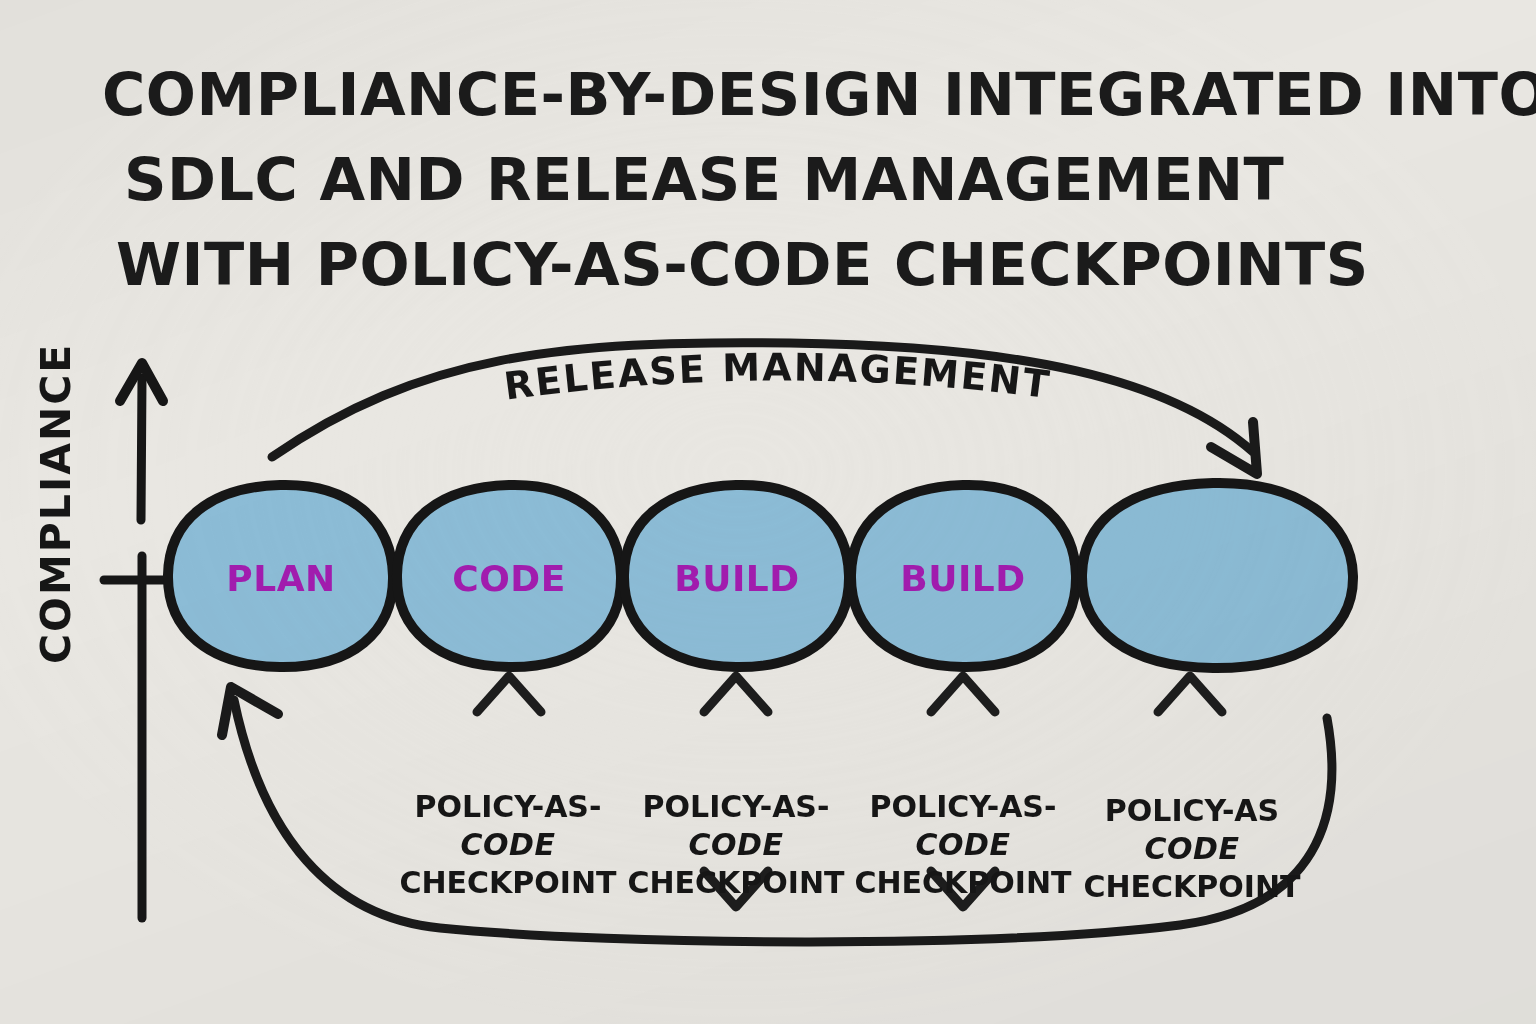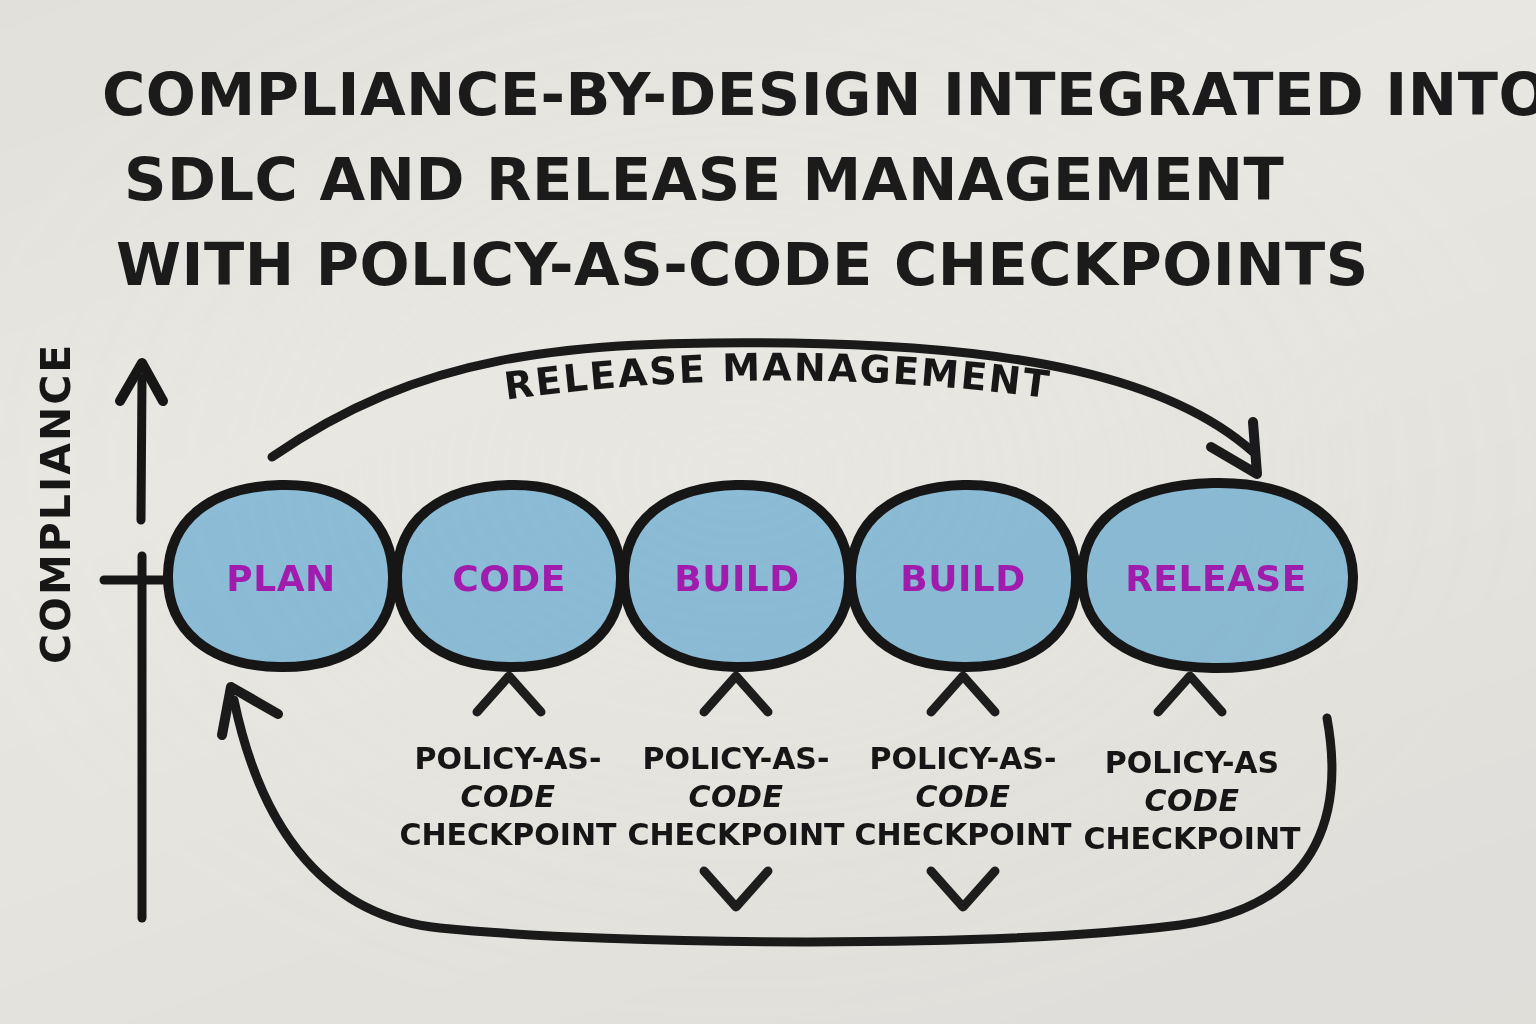--- a/index.html
+++ b/index.html
@@ -73,20 +73,21 @@
   .cp {
     position: absolute;
     transform: translateX(-50%);
     text-align: center;
     color: #161616;
     font-family: "DejaVu Sans", sans-serif;
     font-weight: 700;
     font-size: 30px;
     line-height: 38px;
     white-space: nowrap;
+    margin-top: 48px;
   }
   .cp .l-code { font-style: italic; font-weight: 700; letter-spacing: .5px; }
 
   
   .axis-label {
     position: absolute;
     left: 0px;
     top: 632px;
     width: 560px;
     transform-origin: 32px 0px;
@@ -175,21 +176,20 @@
       <path d="M 1327 718 C 1342 800 1330 905 1180 925 C 1000 948 620 946 440 928 C 330 917 262 835 234 700" stroke="#1a1a1a" stroke-width="9" stroke-linecap="round" fill="none"></path>
 
       <path d="M 222 735 L 231 687 L 278 714" stroke="#1a1a1a" stroke-width="10" stroke-linecap="round" stroke-linejoin="round" fill="none"></path>
     </g>
   </svg>
 
   <div class="node-label" style="left:281px; top:578px;">PLAN</div>
   <div class="node-label" style="left:509px; top:578px;">CODE</div>
   <div class="node-label" style="left:737px; top:578px;">BUILD</div>
   <div class="node-label" style="left:963px; top:578px;">BUILD</div>
-  <div class="node-label" style="left:1216px; top:578px;">RELEASE</div>
 
   <div class="cp" style="left:508px; top:740px;">
     <div>POLICY-AS-</div>
     <div class="l-code">CODE</div>
     <div>CHECKPOINT</div>
   </div>
 
   <div class="cp" style="left:736px; top:740px;">
     <div>POLICY-AS-</div>
     <div class="l-code">CODE</div>

